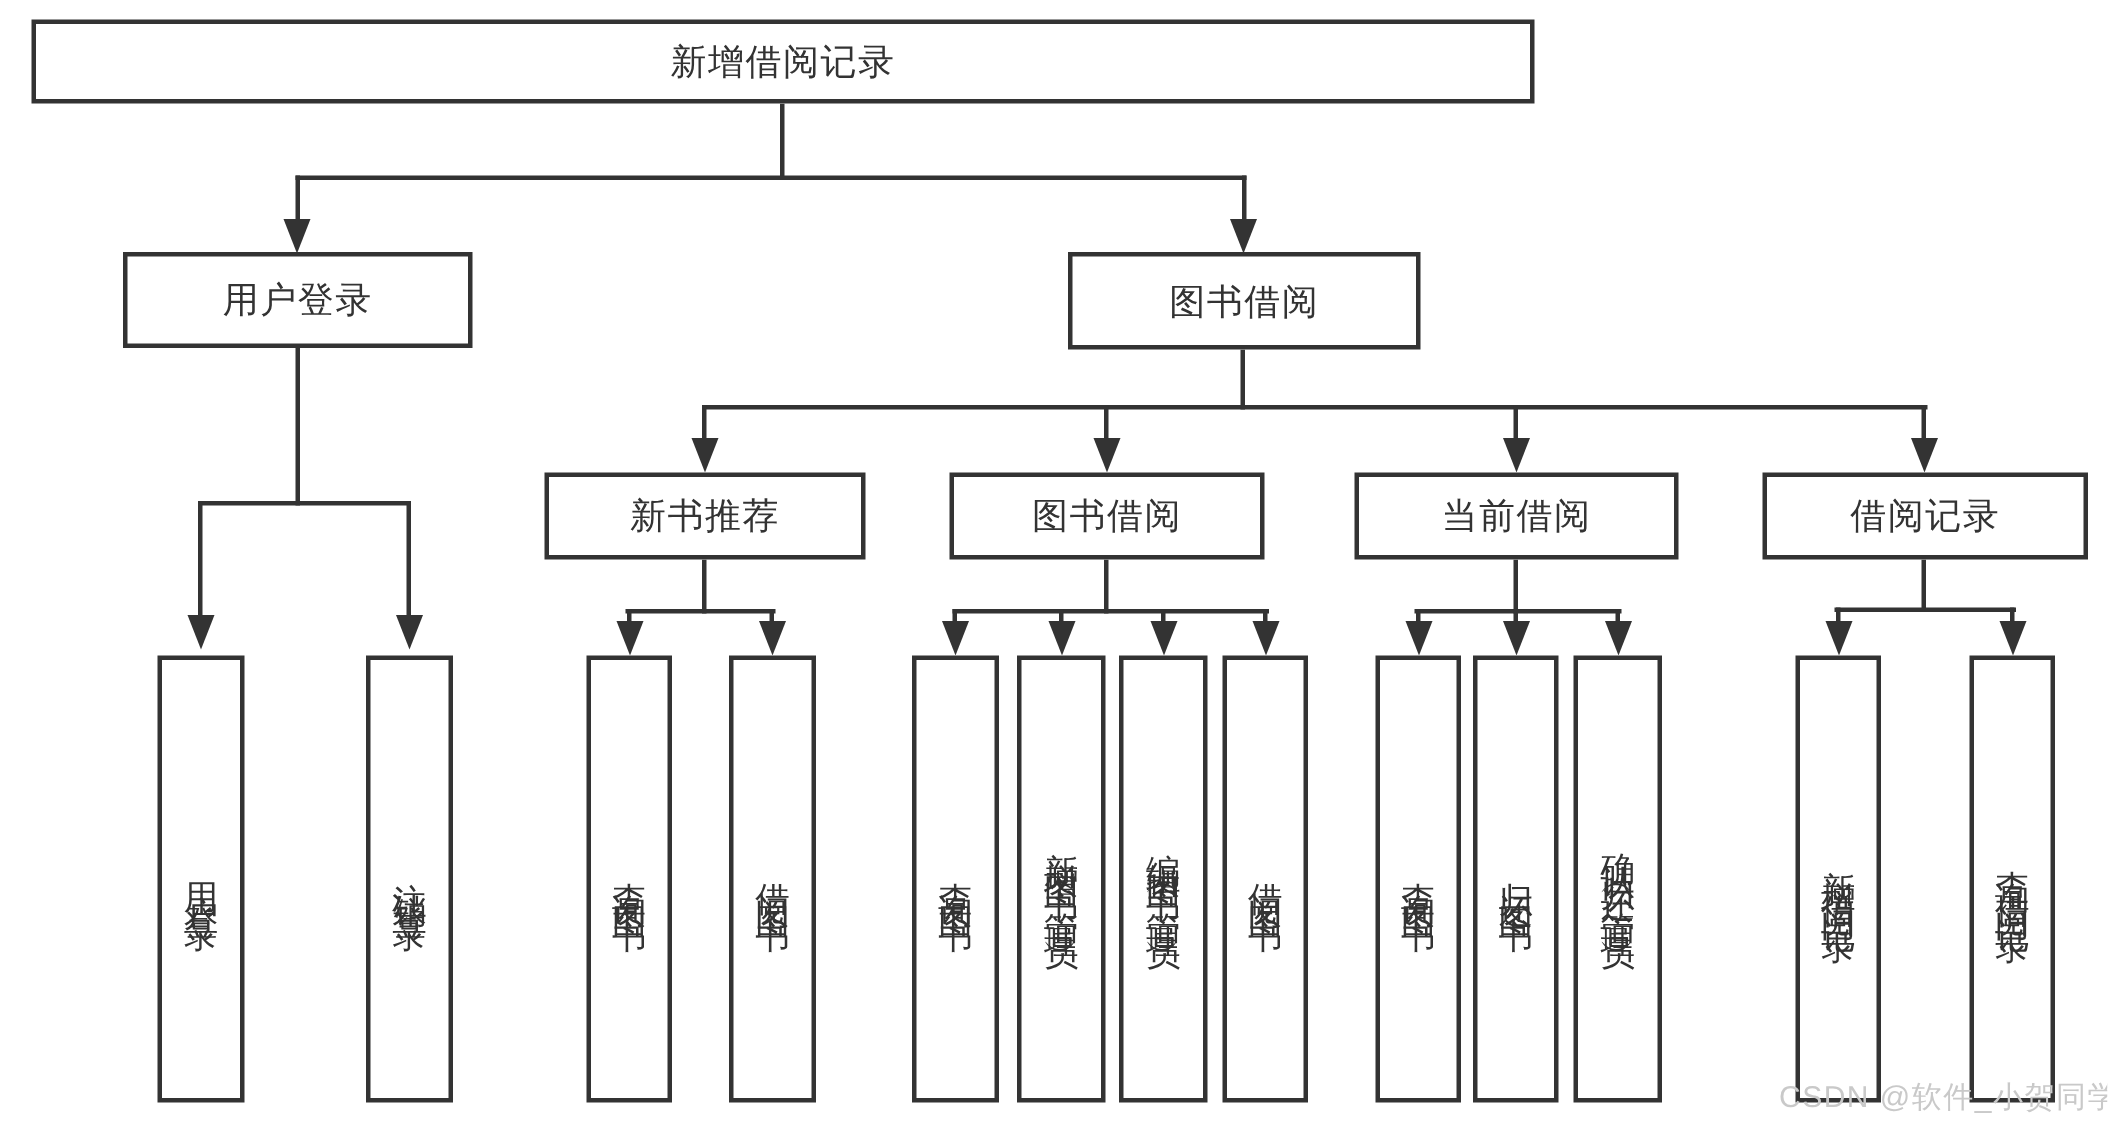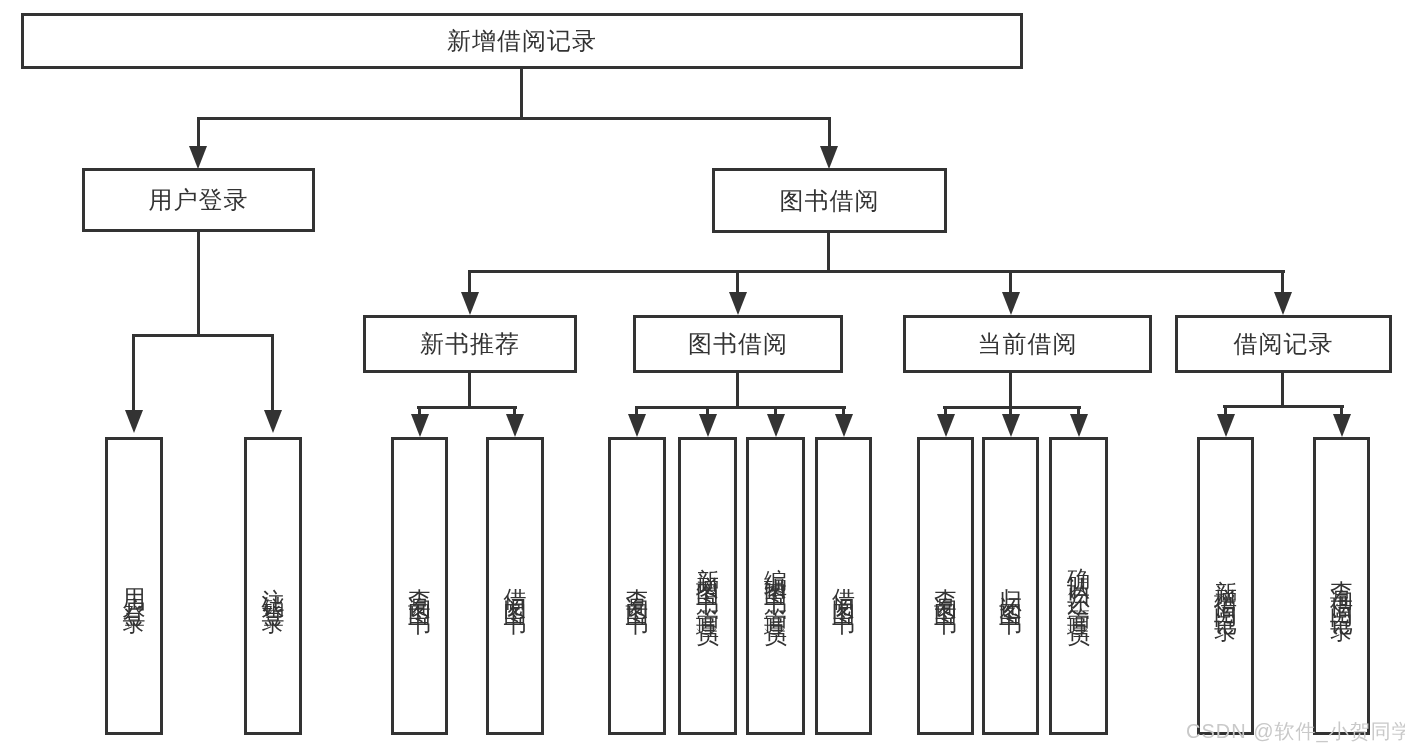--- a/index.html
+++ b/index.html
@@ -115,21 +115,21 @@
   <div class="arrow" style="left:1002px; top:292px;"></div>
   <div class="vline" style="left:1281px; top:270px; height:23px;"></div>
   <div class="arrow" style="left:1274px; top:292px;"></div>
 
   <div class="box" style="left:363px; top:315px; width:214px; height:58px;">
     <span>新书推荐</span>
   </div>
   <div class="box" style="left:633px; top:315px; width:210px; height:58px;">
     <span>图书借阅</span>
   </div>
-  <div class="box" style="left:903px; top:315px; width:249px; height:58px;">
+  <div class="box" style="left:903px; top:315px; width:216px; height:58px;">
     <span>当前借阅</span>
   </div>
   <div class="box" style="left:1175px; top:315px; width:217px; height:58px;">
     <span>借阅记录</span>
   </div>
 
   <div class="vline" style="left:468px; top:373px; height:36px;"></div>
   <div class="hline" style="left:417px; top:406px; width:100px;"></div>
   <div class="vline" style="left:418px; top:406px; height:9px;"></div>
   <div class="arrow" style="left:411px; top:414px;"></div>

